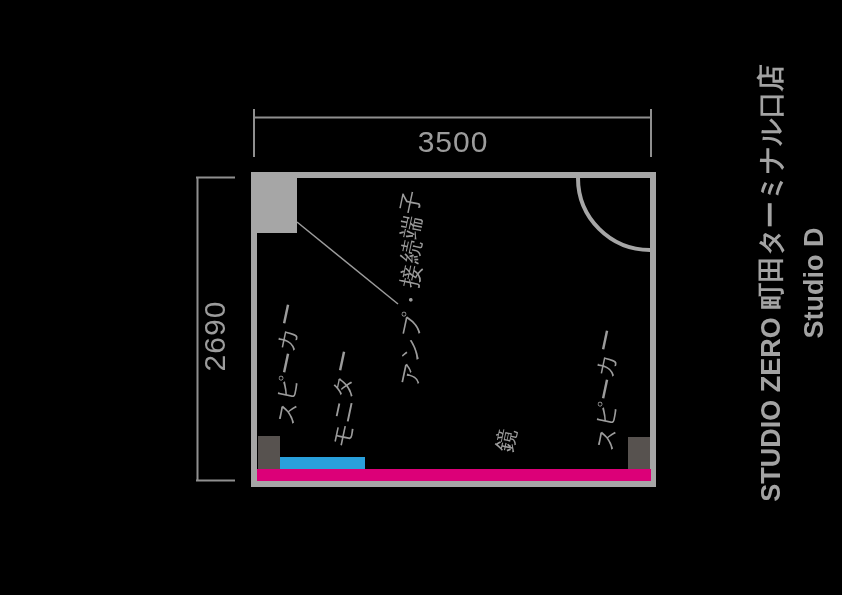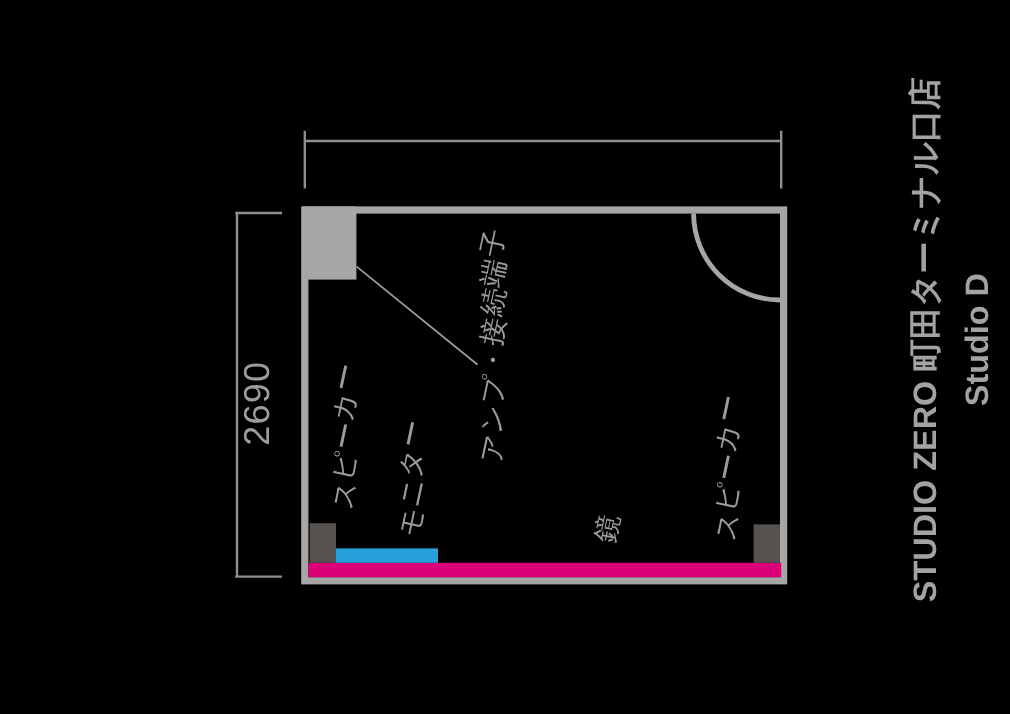--- a/index.html
+++ b/index.html
@@ -108,20 +108,21 @@
     <path d="M 578 178 A 72 72 0 0 0 650 250" fill="none" stroke="#a6a6a6" stroke-width="4"></path>
   </svg>
 
   <div class="room-outline"></div>
   <div class="amp-box"></div>
   <div class="mirror-bar"></div>
   <div class="monitor-bar"></div>
   <div class="speaker-box speaker-left"></div>
   <div class="speaker-box speaker-right"></div>
 
+  <div class="dim-label dim-width">3500</div>
   <div class="dim-label dim-height">2690</div>
 
   <div class="vlabel lbl-speaker-left">
       <span class="vchar">ー</span>
       <span class="vchar">カ</span>
       <span class="vchar">ー</span>
       <span class="vchar">ピ</span>
       <span class="vchar">ス</span>
     </div>
   <div class="vlabel lbl-monitor">

